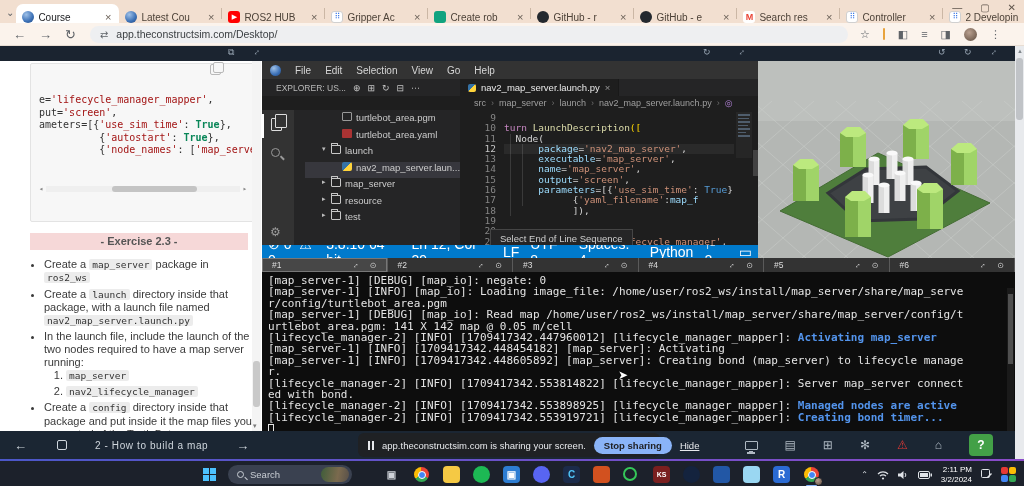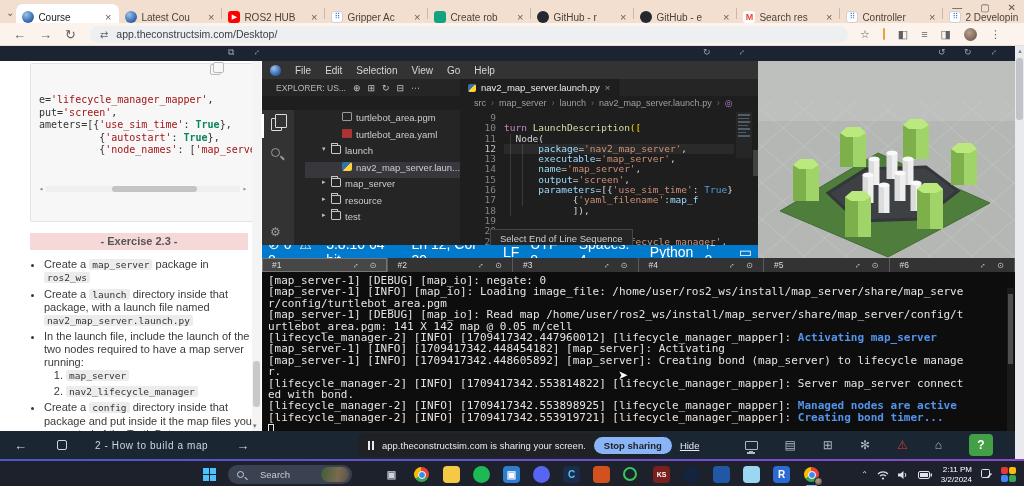--- a/index.html
+++ b/index.html
@@ -150,21 +150,21 @@
   .pausebars i{width:2px;height:9px;background:#e8eaed;}
   #toast-msg{color:#E8EAED;font-size:9.5px;white-space:nowrap;}
   #stop-btn{background:var(--stop-button);color:#202124;font-size:9.5px;font-weight:bold;border-radius:10px;padding:3px 10px;white-space:nowrap;}
   #hide-link{color:#E8EAED;font-size:9.5px;text-decoration:underline;}
 
   
   #taskbar{left:0;top:459px;width:1024px;height:27px;background:#1C212B;border-top:2px solid transparent;
     border-image:linear-gradient(90deg,#4b57c8,#8a4bc8) 1;display:flex;align-items:center;}
   #start{position:absolute;left:203px;top:7px;width:13px;height:13px;display:grid;grid-template-columns:6px 6px;grid-gap:1px;}
   #start i{background:#4CC2FF;width:6px;height:6px;}
-  #search-pill{position:absolute;left:228px;top:4px;width:124px;height:19px;background:#3A4150;border-radius:10px;display:flex;align-items:center;padding:0 3px 0 9px;color:#C8CDD4;font-size:9.5px;gap:16px;}
+  #search-pill{position:absolute;left:228px;top:4px;width:124px;height:19px;background:#3A4150;border-radius:10px;display:flex;align-items:center;padding:0 3px 0 9px;color:#C8CDD4;font-size:9.5px;gap:6px;}
   .search-glass{width:7px;height:7px;border:1.3px solid #c8cdd4;border-radius:50%;position:relative;flex:none;}
   .search-glass::after{content:"";position:absolute;left:6px;top:6px;width:4px;height:1.3px;background:#c8cdd4;transform:rotate(45deg);}
   #search-img{margin-left:auto;width:28px;height:15px;border-radius:8px;background:linear-gradient(100deg,#3f5d3a,#7b6a4e 60%,#58504a);}
   .tbico{position:absolute;top:5px;width:17px;height:17px;border-radius:4px;font-size:10px;font-weight:bold;display:flex;align-items:center;justify-content:center;}
   .chrome-ball{width:15px;height:15px;border-radius:50%;background:conic-gradient(#EA4335 0 33%,#34A853 0 66%,#FBBC05 0 100%);position:relative;}
   .chrome-ball::after{content:"";position:absolute;inset:3.5px;background:#4285F4;border:1.5px solid #fff;border-radius:50%;}
   .tb-underline{position:absolute;left:3px;bottom:-4px;width:11px;height:2px;border-radius:1px;background:#8AB4F8;}
   .tb-avatar{position:absolute;right:-3px;bottom:-3px;width:9px;height:9px;border-radius:50%;background:radial-gradient(circle at 40% 35%,#b9a090,#5c4a3d);border:1px solid #1C212B;}
   #tray{position:absolute;right:8px;top:0;height:27px;display:flex;align-items:center;gap:9px;color:#dfe3e8;}
   #tray .chevup{font-size:8px;}

